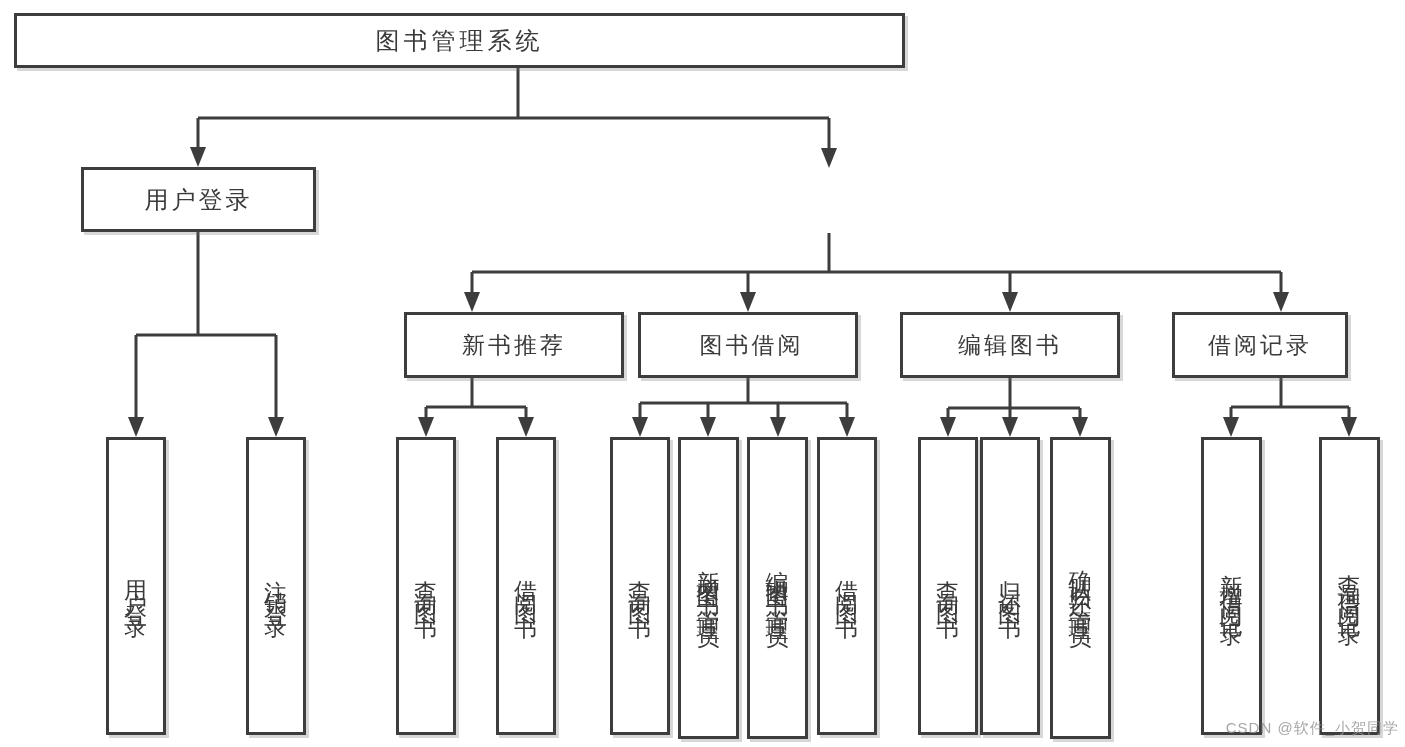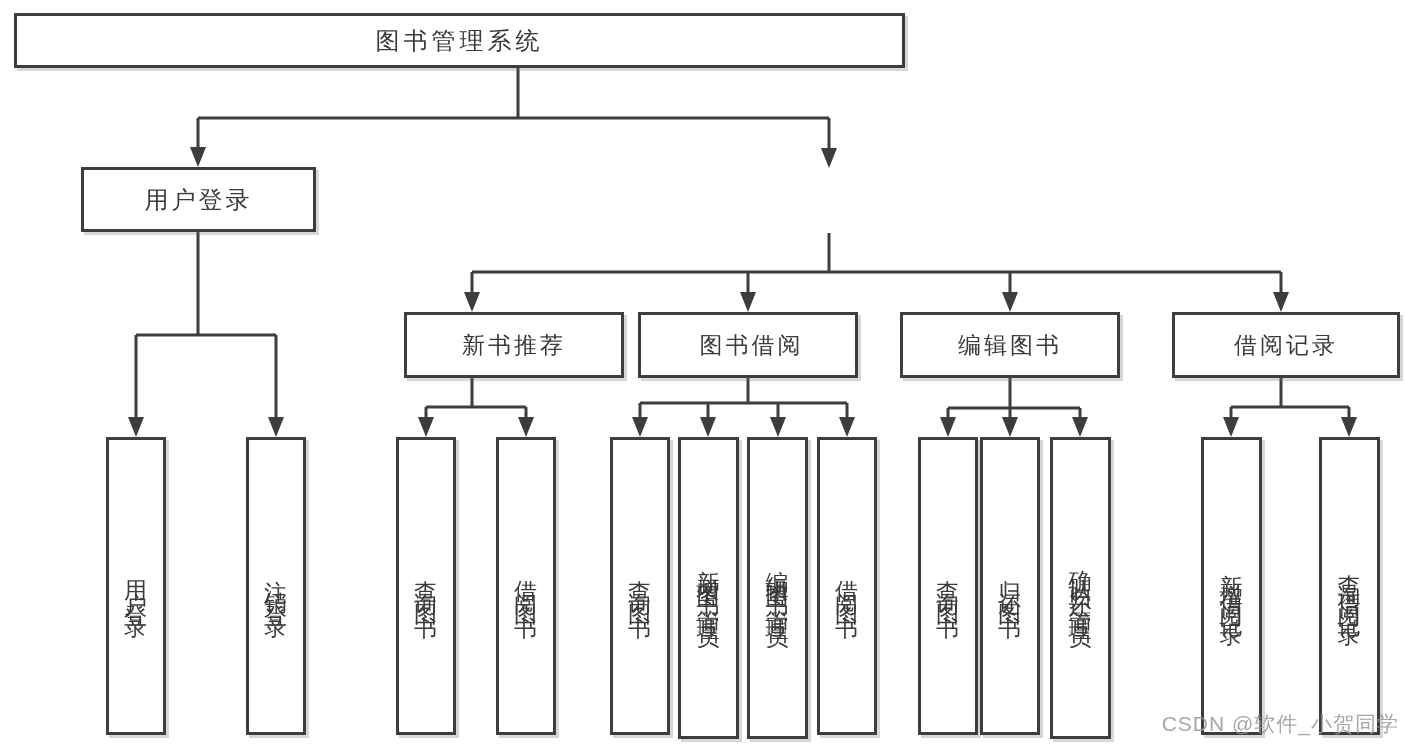--- a/index.html
+++ b/index.html
@@ -32,21 +32,21 @@
     font-size:23px;
     line-height:1.05;
     letter-spacing:12px;
     color:#3a3a3a;
   }
   .leaf.tall span{letter-spacing:8px;}
   .leaf.rec span{letter-spacing:10px;}
   .watermark{
     position:absolute;
     right:6px;bottom:9px;
-    font-size:21px;
+    font-size:15px;
     color:rgba(150,150,150,0.85);
     letter-spacing:1px;
     white-space:nowrap;
   }
 </style>
 </head>
 <body>
 
 <div class="canvas">
 
@@ -100,21 +100,21 @@
 
   <div class="box h-box lvl3" style="left:378px;width:220px;margin-left:26px;">
     <span>新书推荐</span>
   </div>
   <div class="box h-box lvl3" style="left:638px;width:220px;padding-left:7px;">
     <span>图书借阅</span>
   </div>
   <div class="box h-box lvl3" style="left:900px;width:220px;">
     <span>编辑图书</span>
   </div>
-  <div class="box h-box lvl3" style="left:1172px;width:228px;">
+  <div class="box h-box lvl3" style="left:1172px;width:176px;">
     <span>借阅记录</span>
   </div>
 
   <div class="box leaf" style="left:106px;width:60px;">
     <span>用户登录</span>
   </div>
   <div class="box leaf" style="left:246px;width:60px;">
     <span>注销登录</span>
   </div>
 

